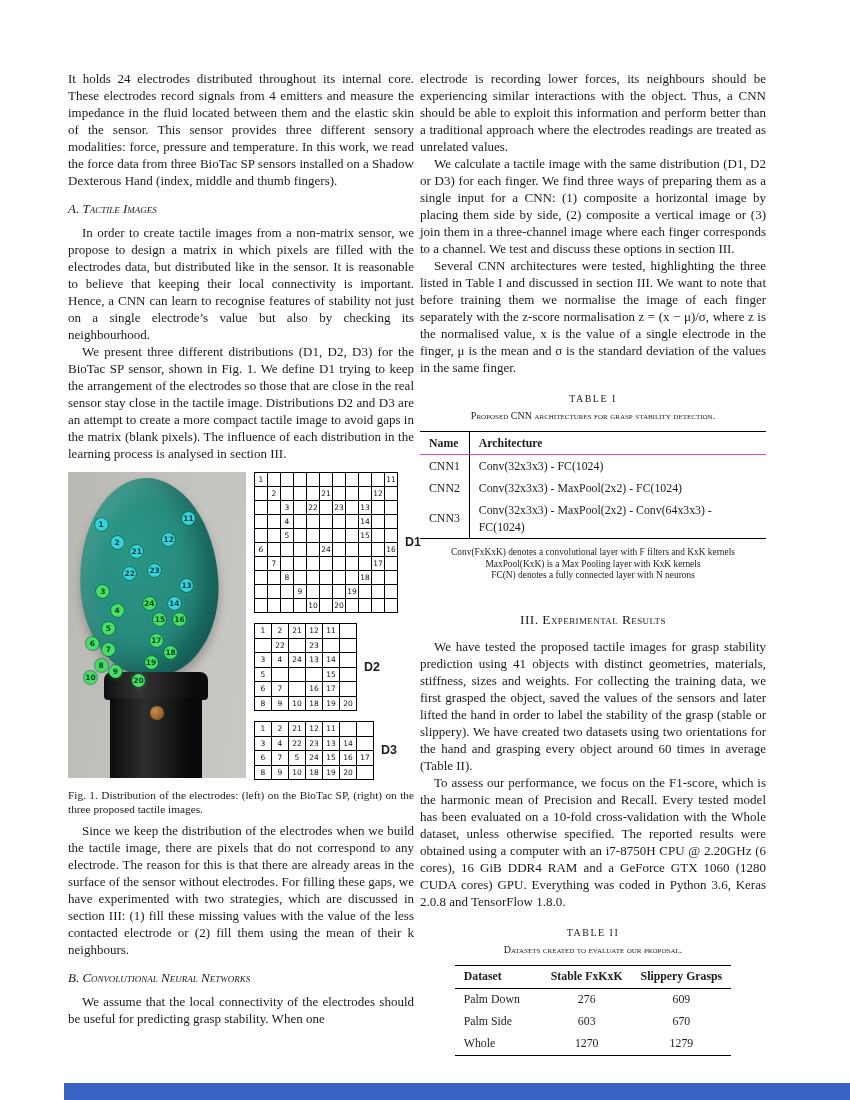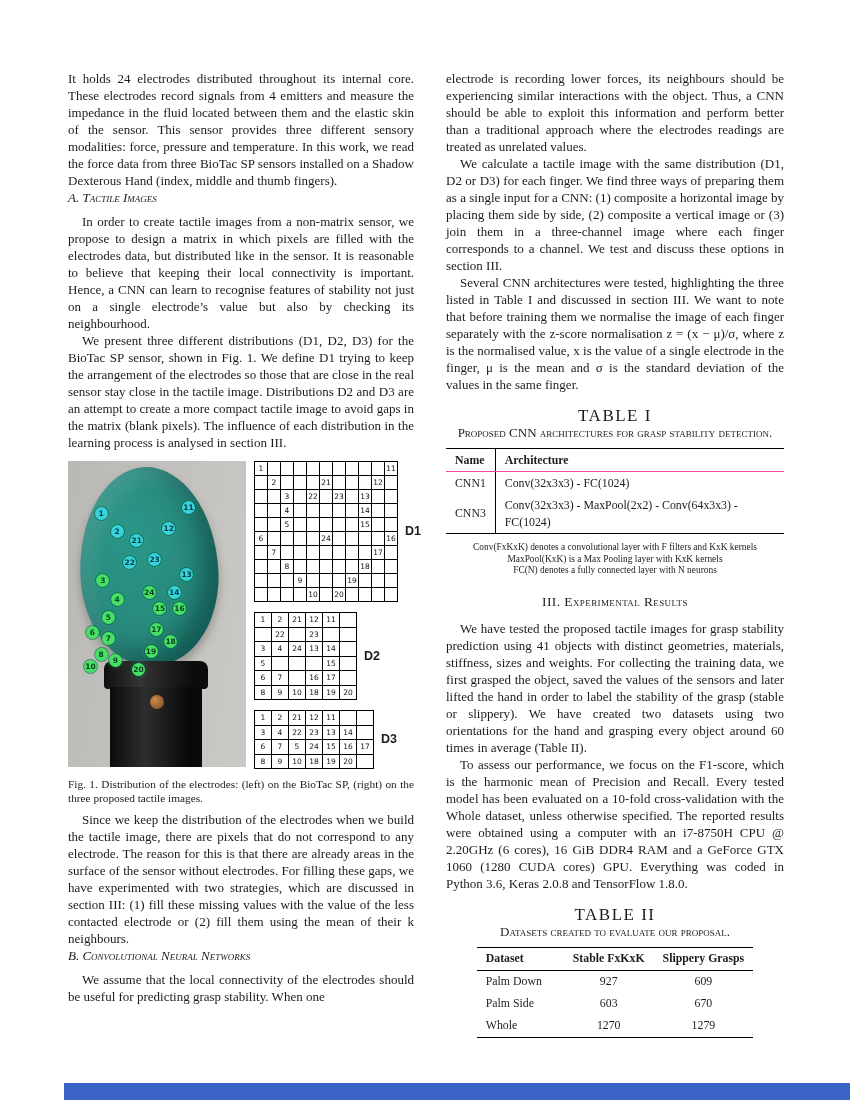--- a/index.html
+++ b/index.html
@@ -5,44 +5,44 @@
   * { margin:0; padding:0; box-sizing:border-box; }
   html,body { width:850px; height:1100px; }
   body {
     background:#ffffff;
     font-family:"Liberation Serif", serif;
     color:#1b1b1b;
     position:relative;
     overflow:hidden;
   }
   .page { position:absolute; inset:0; padding:70px 66px 0 68px; }
-  .cols { display:flex; gap:32px; }
+  .cols { display:flex; gap:6px; }
   .col {
     width:346px;
     font-size:13px;
     line-height:17px;
     text-align:justify;
     hyphens:auto;
   }
   p { margin:0; }
   p.ind { text-indent:14px; }
   h4.sub {
     font-style:italic;
     font-variant:small-caps;
     font-weight:normal;
     font-size:13px;
-    margin:0 0 7px;
+    margin:11px 0 7px;
   }
   h3.sec {
     text-align:center;
     font-variant:small-caps;
     font-weight:normal;
     font-size:13.5px;
     letter-spacing:.4px;
-    margin:16px 0 10px;
+    margin:29px 0 10px;
   }
 
   
   .figure { margin:10px 0 6px; }
   .figrow { display:flex; align-items:flex-start; }
   .photo {
     width:178px; height:306px;
     position:relative;
     background:linear-gradient(100deg, var(--photo_bg,#b9b8b4) 0%, #c2c1bd 45%, #cac9c5 100%);
     overflow:hidden;
@@ -97,22 +97,22 @@
     font-weight:bold; font-size:12.5px; margin-left:7px;
     font-family:"Liberation Sans", sans-serif;
   }
   .caption {
     font-size:11.3px; line-height:14px;
     margin-top:8px; text-align:justify;
   }
 
   
   .tblock { margin:14px 0 8px; text-align:center; }
-  .tlabel { font-size:17px; letter-spacing:1.5px; }
-  .tcap { font-variant:small-caps; font-size:13px; margin-top:2px; line-height:13px; }
+  .tlabel { font-size:10px; letter-spacing:1.5px; }
+  .tcap { font-variant:small-caps; font-size:10px; margin-top:2px; line-height:13px; }
   table { border-collapse:collapse; margin:9px auto 0; font-size:11.8px; }
   table th, table td { padding:2.5px 9px; }
   table.t1 { border-top:1.5px solid #000; border-bottom:1.5px solid #000; }
   table.t1 th { border-bottom:1px solid #ec4899; text-align:left; font-weight:bold; }
   table.t1 th:first-child, table.t1 td:first-child { border-right:1px solid #000; }
   table.t1 td { text-align:left; }
   table.t2 { border-top:1.5px solid #000; border-bottom:1.5px solid #000; }
   table.t2 th { border-bottom:1px solid #000; font-weight:bold; }
   table.t2 th:first-child, table.t2 td:first-child { text-align:left; padding-right:22px; }
   table.t2 th, table.t2 td { text-align:center; }
@@ -385,20 +385,24 @@
               <th>Name</th>
               <th>Architecture</th>
             </tr>
           </thead>
           <tbody>
               <tr>
                 <td>CNN1</td>
                 <td>Conv(32x3x3) - FC(1024)</td>
               </tr>
               <tr>
+                <td>CNN2</td>
+                <td>Conv(32x3x3) - MaxPool(2x2) - FC(1024)</td>
+              </tr>
+              <tr>
                 <td>CNN3</td>
                 <td>Conv(32x3x3) - MaxPool(2x2) - Conv(64x3x3) - FC(1024)</td>
               </tr>
             </tbody>
         </table>
         <div class="footnotes">
             <div>Conv(FxKxK) denotes a convolutional layer with F filters and KxK kernels</div>
             <div>MaxPool(KxK) is a Max Pooling layer with KxK kernels</div>
             <div>FC(N) denotes a fully connected layer with N neurons</div>
           </div>
@@ -416,21 +420,21 @@
           <thead>
             <tr>
               <th>Dataset</th>
               <th>Stable FxKxK</th>
               <th>Slippery Grasps</th>
             </tr>
           </thead>
           <tbody>
               <tr>
                 <td>Palm Down</td>
-                <td>927</td>
+                <td>276</td>
                 <td>609</td>
               </tr>
               <tr>
                 <td>Palm Side</td>
                 <td>603</td>
                 <td>670</td>
               </tr>
               <tr>
                 <td>Whole</td>
                 <td>1270</td>

